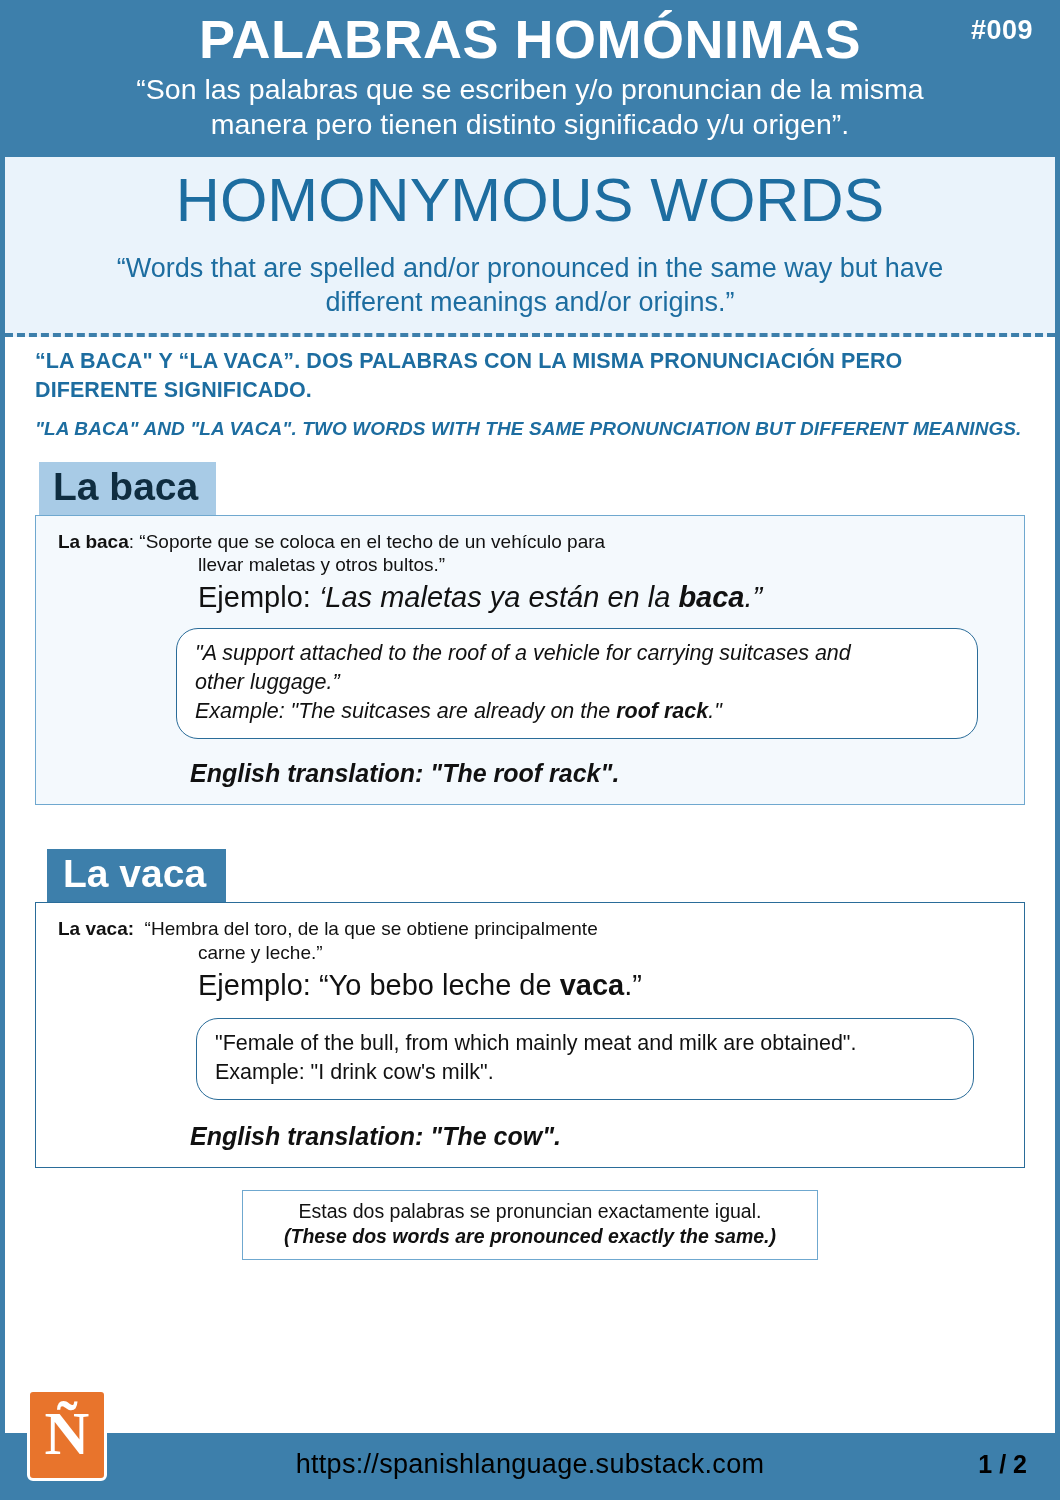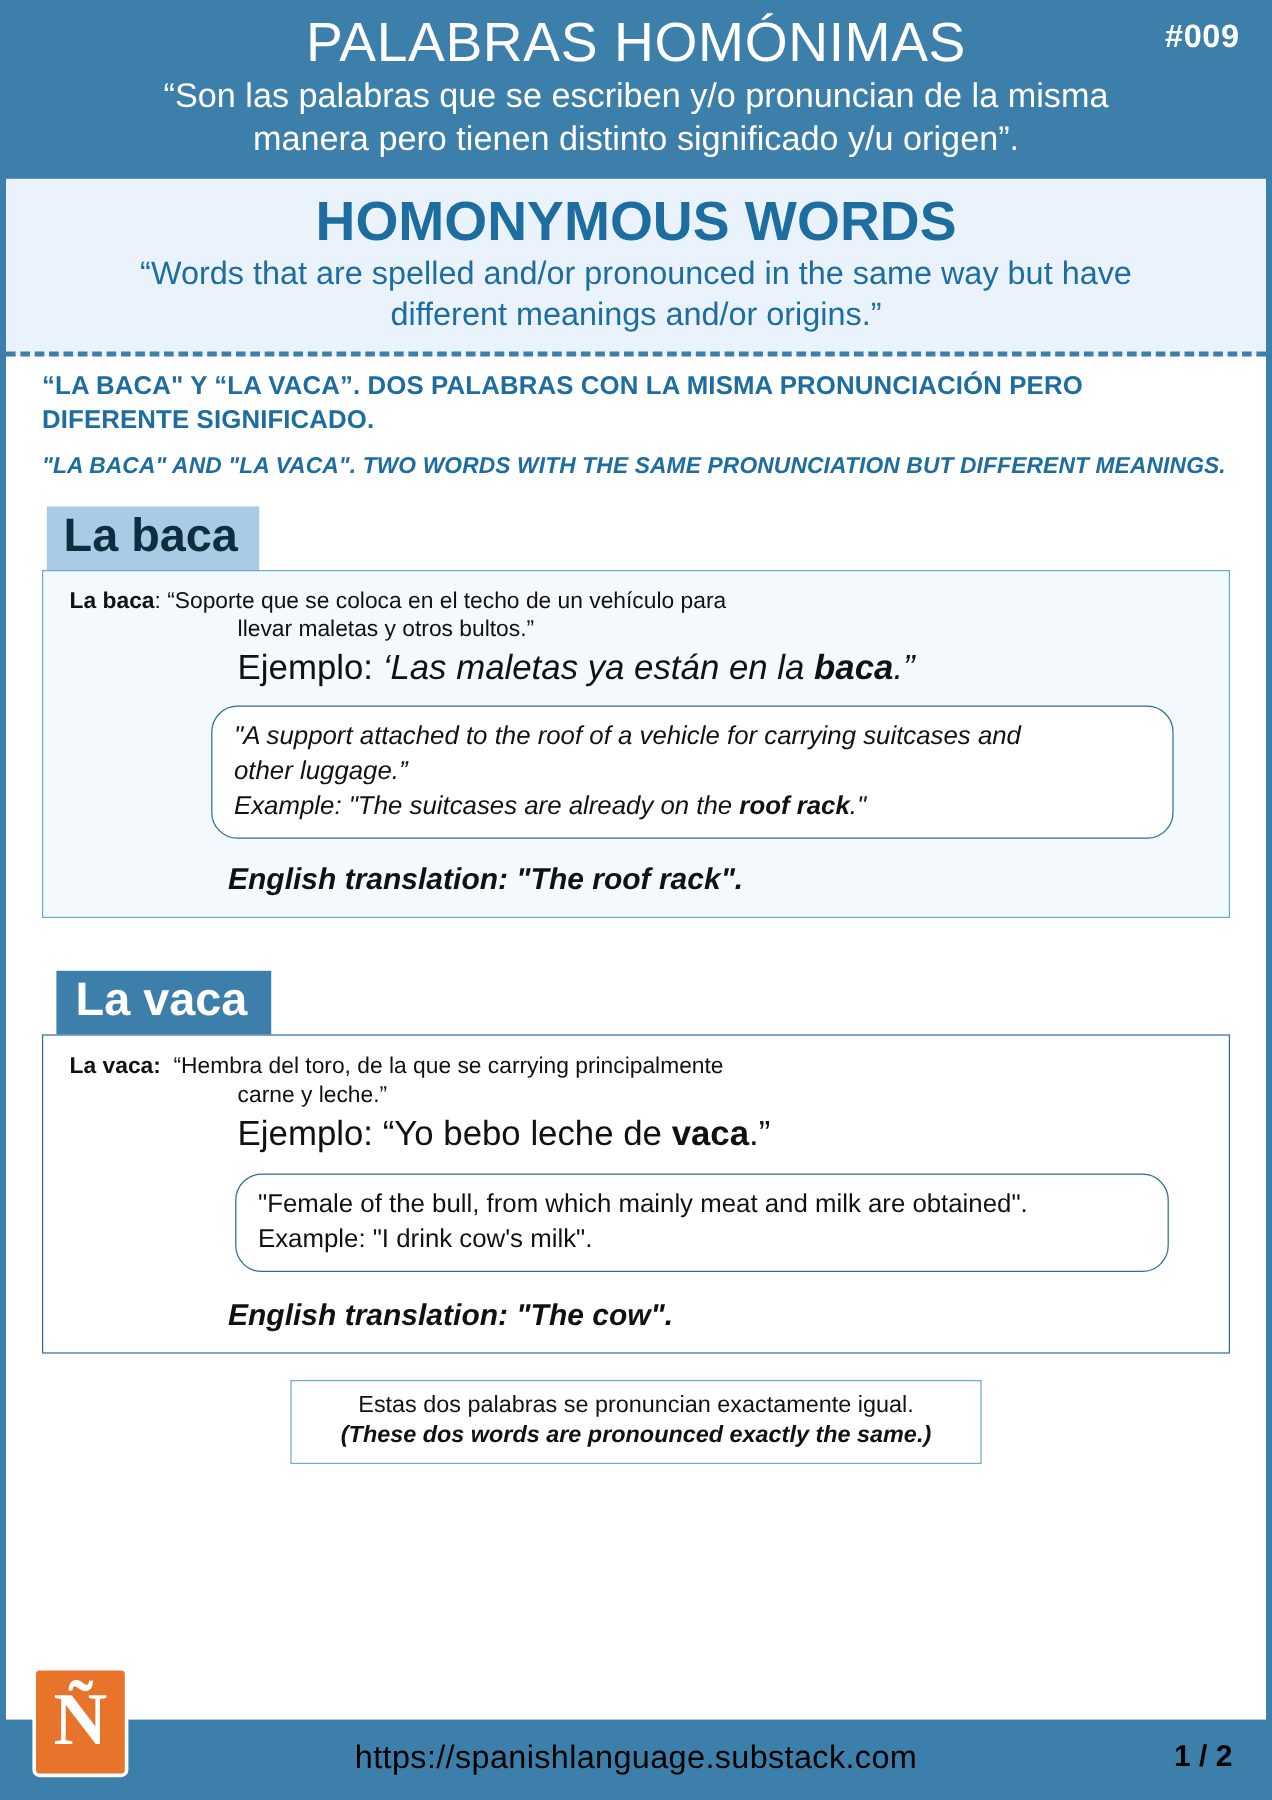--- a/index.html
+++ b/index.html
@@ -33,46 +33,46 @@
   .issue-number {
     position: absolute;
     right: 22px;
     top: 10px;
     font-size: 27px;
     font-weight: bold;
     color: #ffffff;
     letter-spacing: 0.5px;
   }
   .header-title {
-    font-size: 46px;
-    font-weight: normal;
+    font-size: 54px;
+    font-weight: bold;
     letter-spacing: 0.5px;
     line-height: 1.05;
     margin: 0 0 4px 0;
   }
   .header-sub {
     font-size: 28.5px;
     line-height: 1.25;
     margin: 0 48px;
   }
 
   
   .sub-header {
     background: #eaf3fb;
     text-align: center;
     padding: 10px 20px 14px 20px;
     color: #1d6394;
     border-bottom: 4px dashed #3d7fab;
   }
   .sub-header-title {
-    font-size: 46px;
-    font-weight: bold;
+    font-size: 61px;
+    font-weight: normal;
     color: #1d6da0;
     line-height: 1.1;
-    margin-bottom: 2px;
+    margin-bottom: 17px;
   }
   .sub-header-sub {
     font-size: 27px;
     color: #1d6da0;
     line-height: 1.26;
     margin: 0 18px;
   }
 
   
   .intro {
@@ -285,21 +285,21 @@
         </div>
       </div>
       <div class="eng-trans">English translation: "The roof rack".</div>
     </div>
   </div>
 
   <div class="section" style="margin-top:44px;">
     <div class="tab-vaca">La vaca</div>
     <div class="card white">
       <div class="def-line">
-        <b>La vaca:</b>&nbsp; <span>“Hembra del toro, de la que se carrying principalmente</span>
+        <b>La vaca:</b>&nbsp; <span>“Hembra del toro, de la que se obtiene principalmente</span>
       </div>
       <div class="def-line def-indent2">carne y leche.”</div>
       <div class="ejemplo">
         <span>Ejemplo:</span>
         <span>“Yo bebo leche de </span><b>vaca</b><span>.”</span>
       </div>
       <div class="rounded-box vaca">
         <div>"Female of the bull, from which mainly meat and milk are obtained".</div>
         <div>Example: "I drink cow's milk".</div>
       </div>

